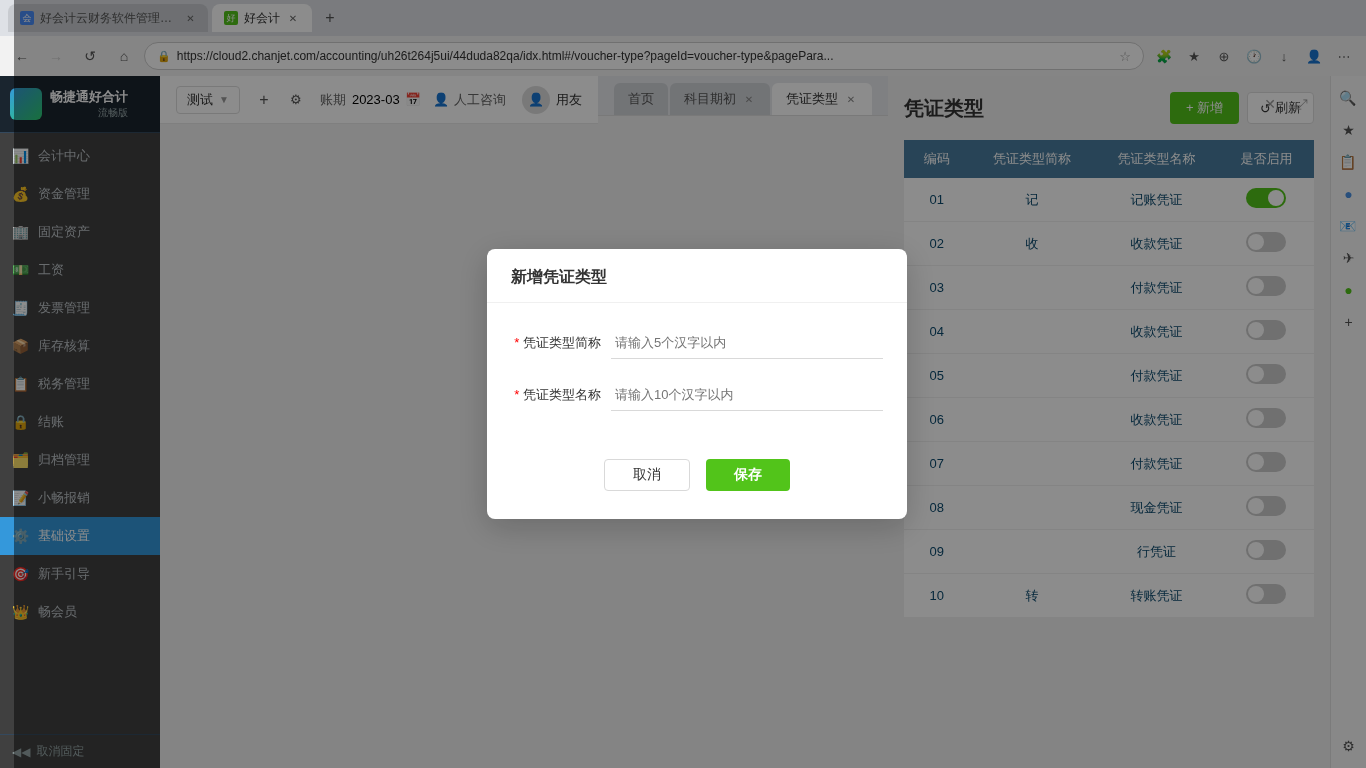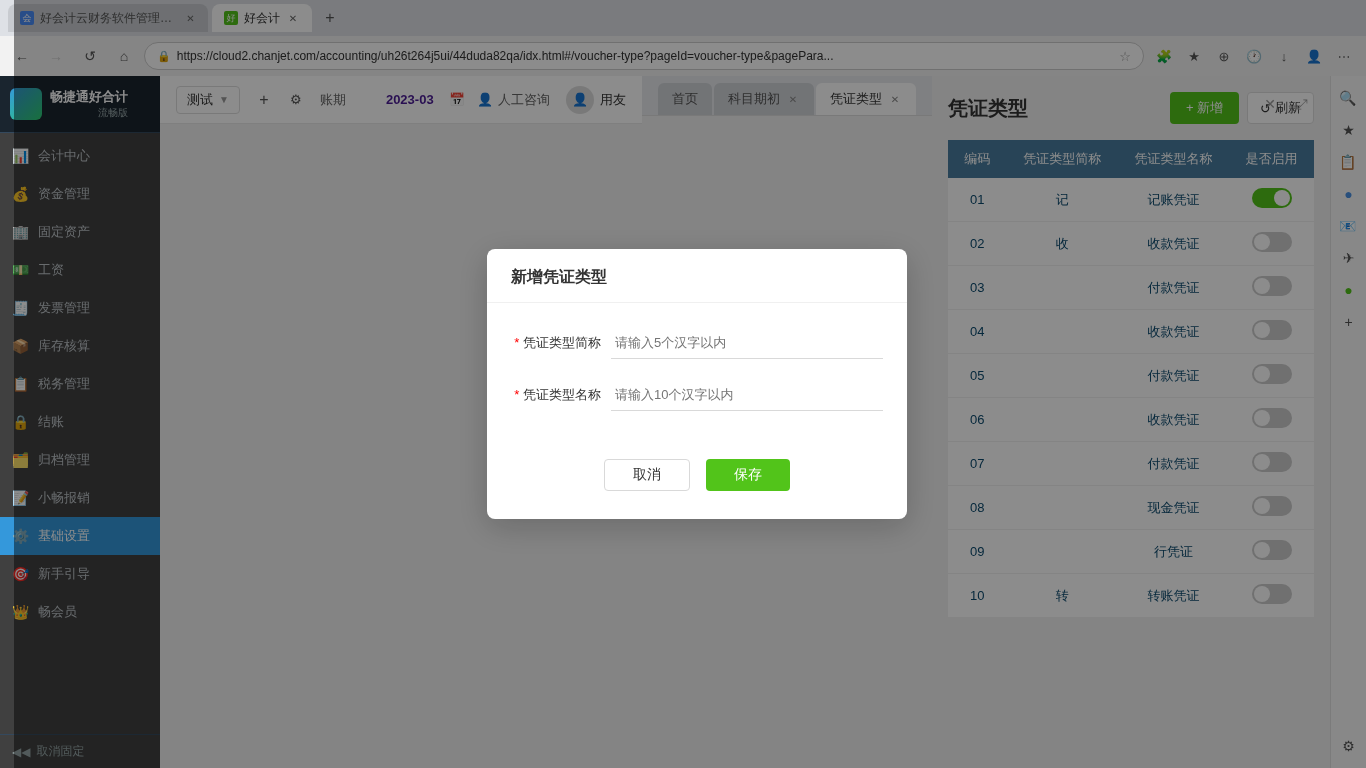--- a/index.html
+++ b/index.html
@@ -38,23 +38,23 @@
     .nav-item { display: flex; align-items: center; gap: 8px; padding: 10px 12px; cursor: pointer; color: #bdc3c7; font-size: 13px; transition: background 0.2s; }
     .nav-item.active { background: #3498db; color: #fff; }
     .nav-icon { width: 18px; height: 18px; display: flex; align-items: center; justify-content: center; font-size: 14px; flex-shrink: 0; }
     .sidebar-bottom { padding: 8px 12px; border-top: 1px solid #34495e; display: flex; align-items: center; gap: 6px; font-size: 12px; color: #95a5a6; cursor: pointer; }
 
     
     .top-bar { height: 48px; background: #fff; display: flex; align-items: center; padding: 0 16px; gap: 12px; border-bottom: 1px solid #e8e8e8; }
     .workspace-selector { display: flex; align-items: center; gap: 6px; padding: 4px 10px; border: 1px solid #ddd; border-radius: 4px; cursor: pointer; font-size: 13px; color: #333; }
     .workspace-arrow { color: #999; font-size: 10px; }
     .top-bar-actions { display: flex; align-items: center; gap: 8px; }
-    .period-info { display: flex; align-items: center; gap: 16px; font-size: 13px; color: #333; }
+    .period-info { display: flex; align-items: center; gap: 6px; font-size: 13px; color: #333; }
     .period-label { color: #666; }
-    .period-value { font-weight: bold; color: #4c1d95; margin-left: 24px; }
+    .period-value { font-weight: normal; color: #000000; }
     .top-bar-right { margin-left: auto; display: flex; align-items: center; gap: 16px; }
     .consultant-btn { display: flex; align-items: center; gap: 4px; color: #666; cursor: pointer; font-size: 13px; }
     .user-info { display: flex; align-items: center; gap: 6px; cursor: pointer; color: #333; font-size: 13px; }
     .user-avatar { width: 28px; height: 28px; background: #ddd; border-radius: 50%; display: flex; align-items: center; justify-content: center; }
 
     
     .page-tabs { height: 40px; background: #e8eaed; display: flex; align-items: flex-end; padding: 0 16px; gap: 2px; border-bottom: 1px solid #ddd; }
     .page-tab { height: 32px; padding: 0 14px; display: flex; align-items: center; gap: 6px; border-radius: 6px 6px 0 0; font-size: 13px; cursor: pointer; background: #d0d3d8; color: #555; }
     .page-tab.active { background: #fff; color: #333; font-weight: 500; }
     .page-tab-close { width: 14px; height: 14px; display: flex; align-items: center; justify-content: center; border-radius: 50%; font-size: 10px; color: #888; }
@@ -86,21 +86,21 @@
     .modal-overlay { position: fixed; top: 0; left: 14px; width: 100%; height: 100%; background: rgba(0,0,0,0.45); z-index: 1000; display: flex; align-items: center; justify-content: center; }
     .modal { background: #fff; border-radius: 8px; width: 420px; padding: 0; box-shadow: 0 8px 32px rgba(0,0,0,0.2); }
     .modal-header { padding: 18px 24px 14px; border-bottom: 1px solid #f0f0f0; font-size: 16px; font-weight: bold; color: #333; }
     .modal-body { padding: 24px 24px 16px; }
     .form-row { display: flex; align-items: center; margin-bottom: 20px; gap: 10px; }
     .form-label { font-size: 13px; color: #333; width: 90px; text-align: right; flex-shrink: 0; }
     .form-label-required::before { content: '* '; color: red; }
     .form-input { flex: 1; height: 32px; border: none; border-bottom: 1px solid #d9d9d9; outline: none; font-size: 13px; color: #333; padding: 0 4px; background: transparent; }
     .modal-footer { padding: 12px 24px 28px; display: flex; justify-content: center; gap: 16px; }
     .btn-cancel { padding: 6px 28px; border: 1px solid #d9d9d9; background: #fff; border-radius: 4px; cursor: pointer; font-size: 14px; color: #333; }
-    .btn-save { padding: 6px 28px; border: none; background: #52c41a; border-radius: 4px; cursor: pointer; font-size: 14px; color: #fff; }
+    .btn-save { padding: 6px 28px; border: none; background: #52c41a; border-radius: 4px; cursor: pointer; font-size: 14px; color: #fff; font-weight: bold; }
 
     
     .content-controls { position: absolute; top: 16px; right: 16px; display: flex; gap: 8px; }
     .content-ctrl-btn { width: 24px; height: 24px; display: flex; align-items: center; justify-content: center; cursor: pointer; color: #999; font-size: 14px; border-radius: 3px; }
 
     
     .right-panel { width: 36px; background: #f8f8f8; border-left: 1px solid #e0e0e0; display: flex; flex-direction: column; align-items: center; padding: 8px 0; gap: 4px; }
     .right-panel-icon { width: 28px; height: 28px; display: flex; align-items: center; justify-content: center; cursor: pointer; border-radius: 4px; color: #555; font-size: 14px; }
   </style>
 </head>

